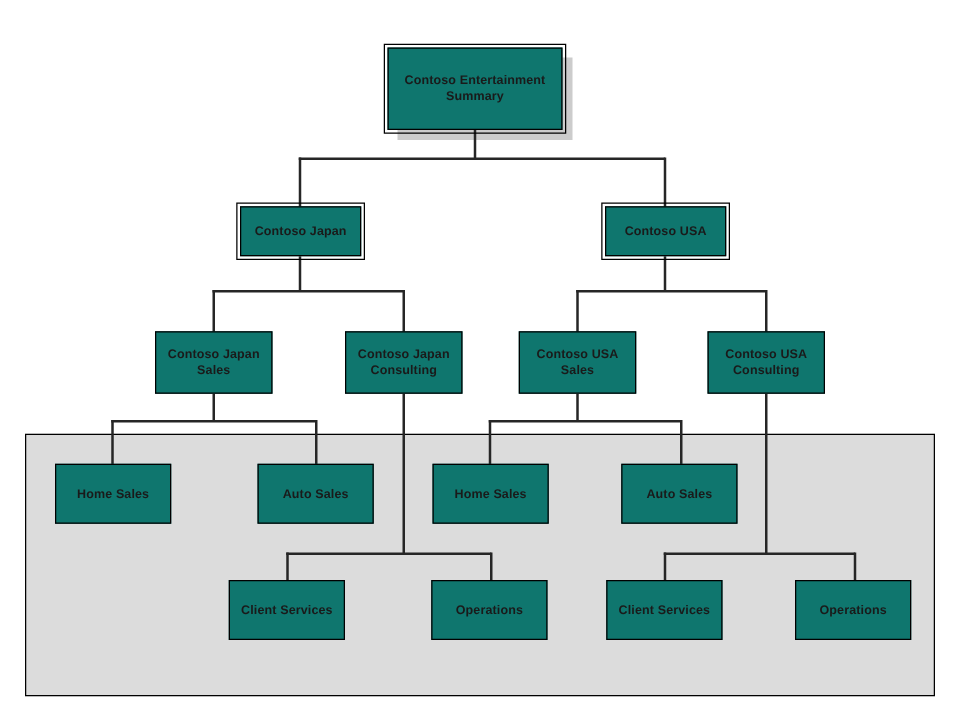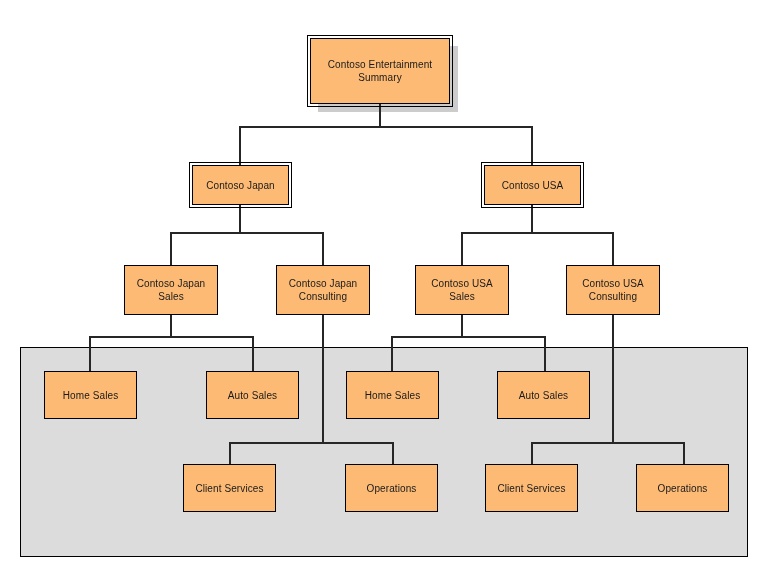--- a/index.html
+++ b/index.html
@@ -39,31 +39,32 @@
     position: absolute;
     background: #262626;
   }
   .line-v { width: 2px; }
   .line-h { height: 2px; }
 
   
   .node {
     position: absolute;
     box-sizing: border-box;
-    background: #fdba74;
+    background: #0f766e;
     border: 1px solid #000000;
     display: flex;
     align-items: center;
     justify-content: center;
     text-align: center;
     color: #1a1a1a;
     font-size: 10px;
     line-height: 13px;
     letter-spacing: 0.1px;
     white-space: pre-line;
+    font-weight: bold;
   }
   .node.double {
     border: 1px solid #000000;
     outline: 1px solid #000000;
     outline-offset: 2px;
   }
   .node .label {
     display: block;
     padding: 0 4px;
   }

